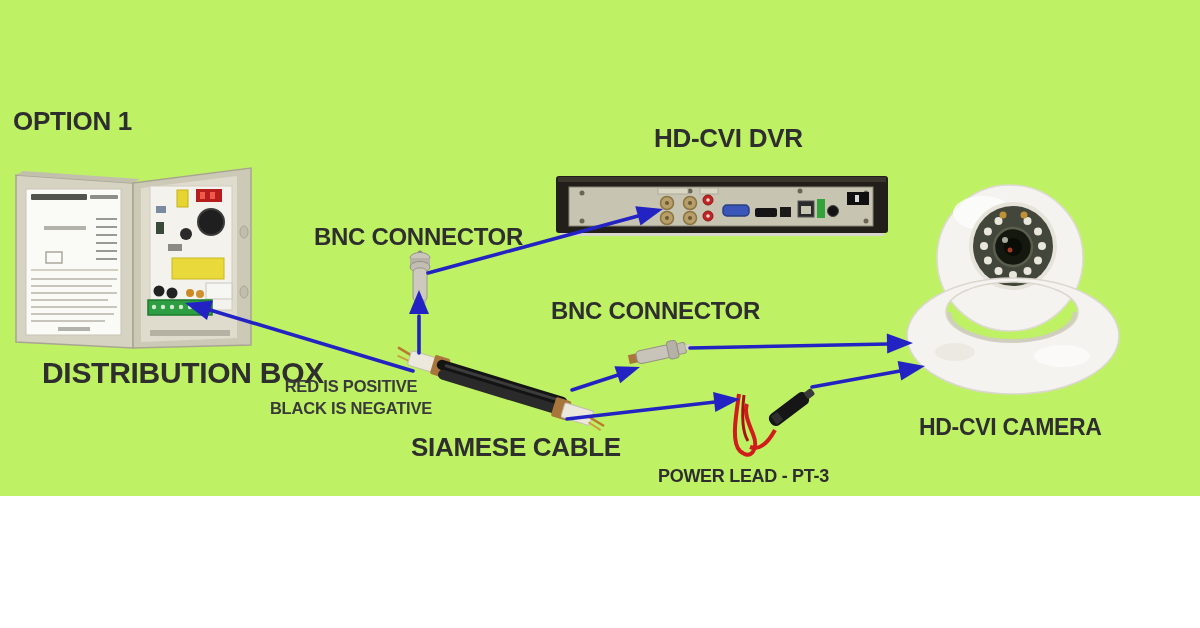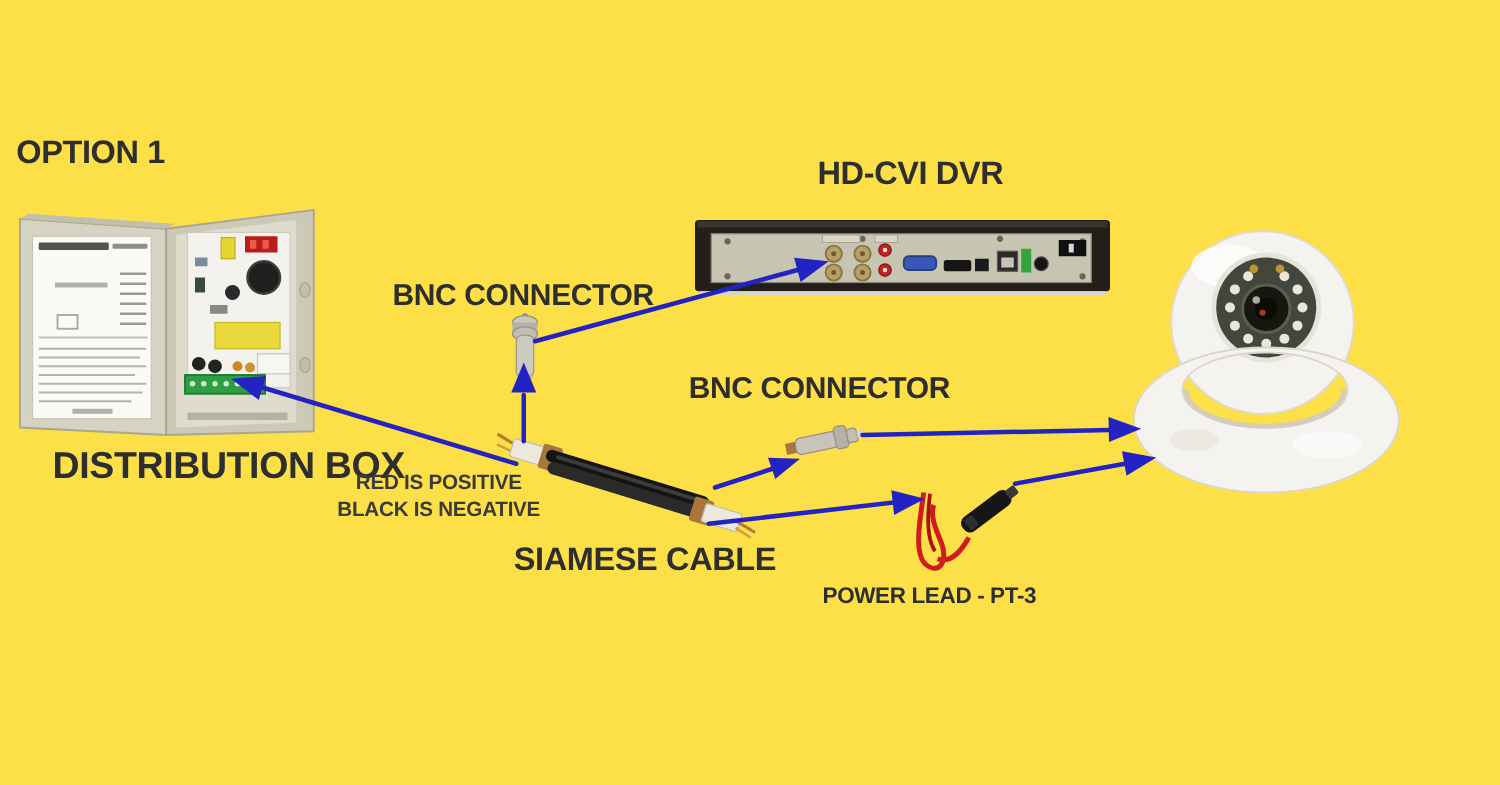--- a/index.html
+++ b/index.html
@@ -1,20 +1,20 @@
 <!DOCTYPE html>
 <html style="--arrow: #2323c3; --label_text: #2e2e2e; --note_text: #3a3a3a; --positive_wire: #d01c1c; --negative_wire: #161616;"><head>
 <meta charset="utf-8">
 <style>
   html, body { margin: 0; padding: 0; background: #ffffff; }
   #canvas {
     position: relative;
     width: 1200px;
-    height: 628px;
-    background: #fde047;
+    height: 496px;
+    background: #bef264;
     overflow: hidden;
     font-family: "Liberation Sans", sans-serif;
   }
   #artwork { position: absolute; left: 0; top: 0; }
   .lbl {
     position: absolute;
     color: var(--label_text, #2e2e2e);
     font-weight: 700;
     letter-spacing: -0.3px;
     white-space: nowrap;
@@ -276,19 +276,20 @@
     </g>
   </svg>
 
   <div class="lbl lbl-option">OPTION 1</div>
   <div class="lbl lbl-distribution">DISTRIBUTION BOX</div>
   <div class="lbl lbl-dvr">HD-CVI DVR</div>
   <div class="lbl lbl-bnc1">BNC CONNECTOR</div>
   <div class="lbl lbl-bnc2">BNC CONNECTOR</div>
   <div class="lbl lbl-siamese">SIAMESE CABLE</div>
   <div class="lbl lbl-powerlead">POWER LEAD - PT-3</div>
+  <div class="lbl lbl-camera">HD-CVI CAMERA</div>
 
   <div class="note">
     <div>RED IS POSITIVE</div>
     <div>BLACK IS NEGATIVE</div>
   </div>
 
 </div>
 
 </body></html>

